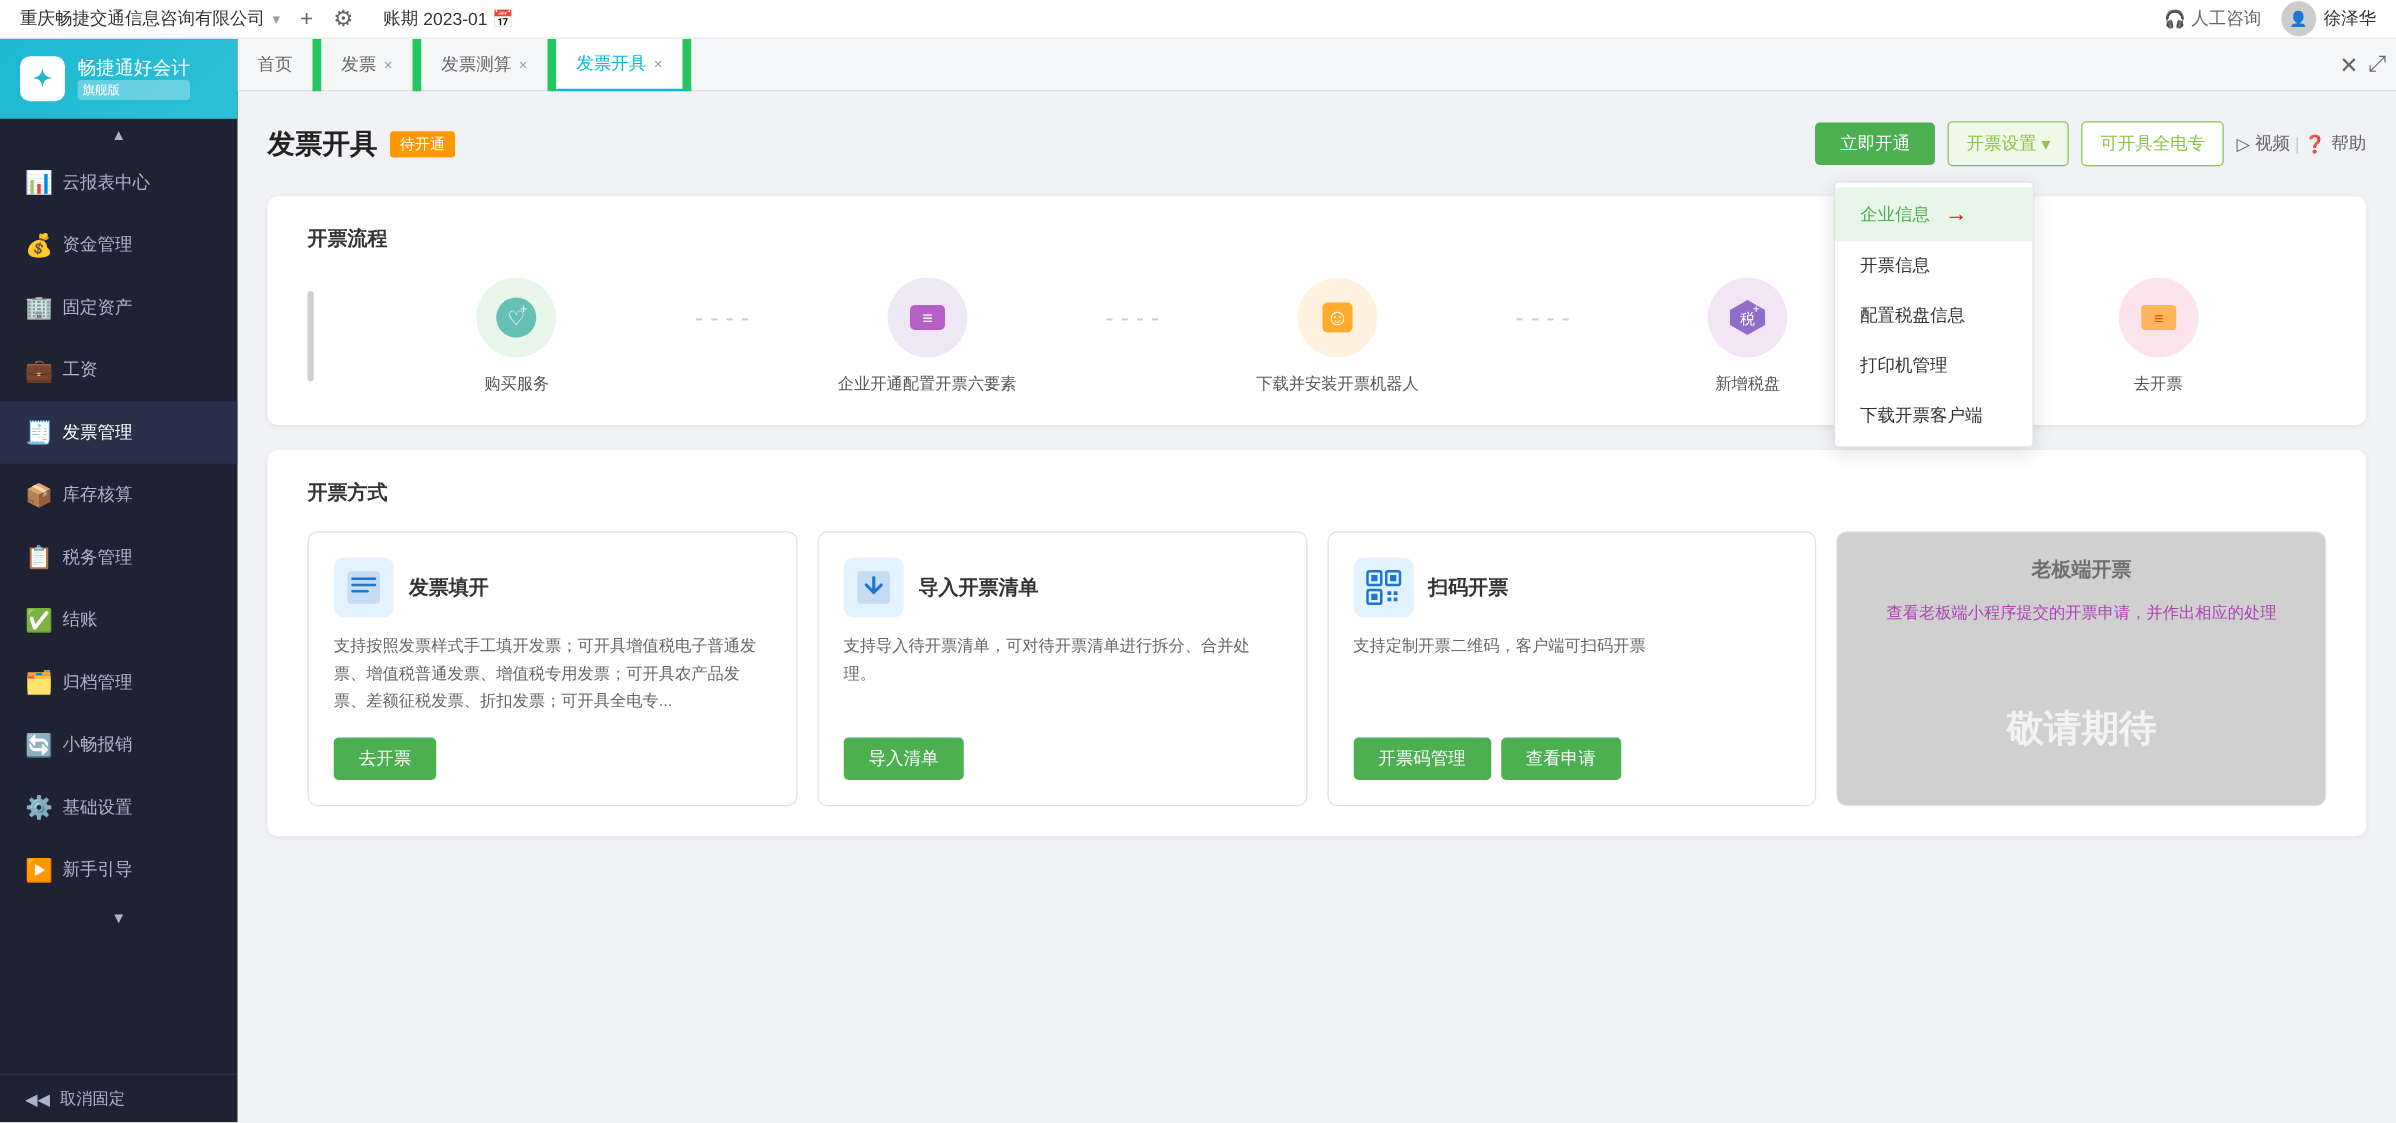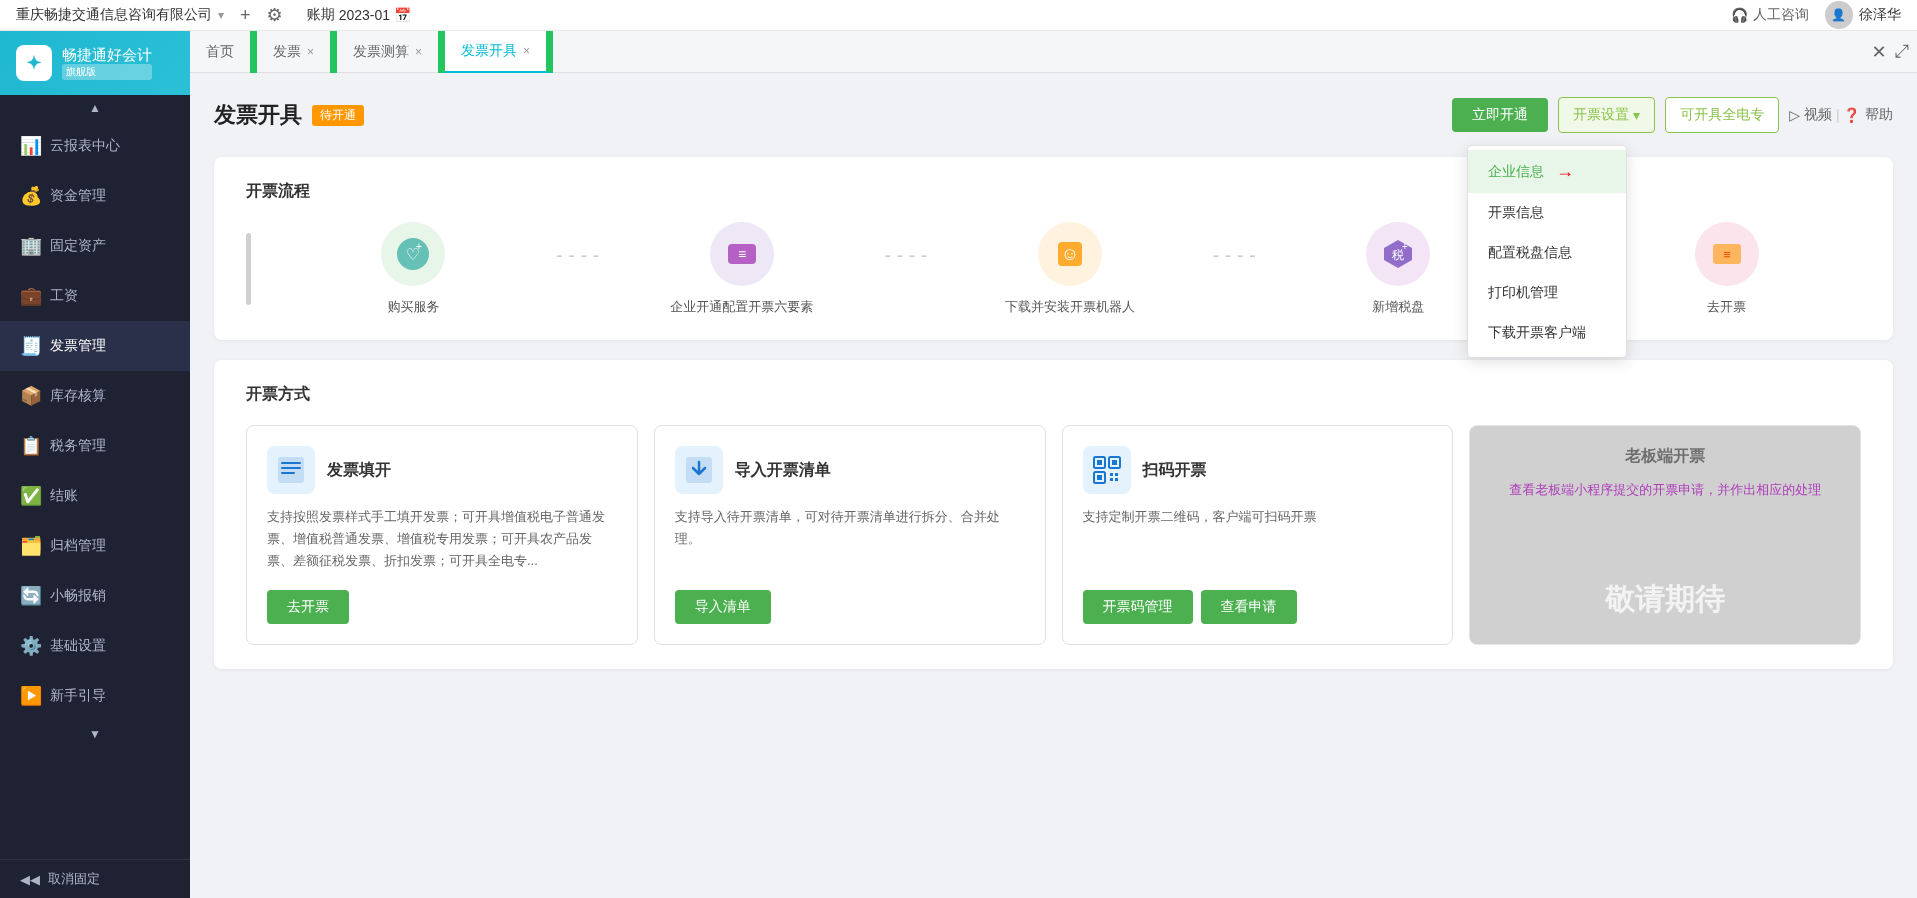--- a/index.html
+++ b/index.html
@@ -511,21 +511,21 @@
             </div>
           </div>
 
           <div class="billing-card disabled" style="position:relative; overflow:hidden; background:#c8c8c8;align-items:center;">
             <div class="billing-card-header">
               <span class="billing-card-title" style="color:#555;">老板端开票</span>
             </div>
             <div class="billing-card-desc" style="color:#a21caf;">
               查看老板端小程序提交的开票申请，并作出相应的处理
             </div>
-            <div style="position:absolute; bottom:24px; left:50%; transform:translateX(-50%); font-size:30px; color:rgba(255,255,255,0.75); font-weight:bold; white-space:nowrap;">敬请期待</div>
+            <div style="position:absolute; bottom:40px; left:50%; transform:translateX(-50%); font-size:30px; color:rgba(255,255,255,0.75); font-weight:bold; white-space:nowrap;">敬请期待</div>
           </div>
 
         </div>
       </div>
 
       <div class="dropdown-menu">
         <div class="dropdown-item highlighted">
           <span>企业信息</span>
           <span class="red-arrow">→</span>
         </div>

